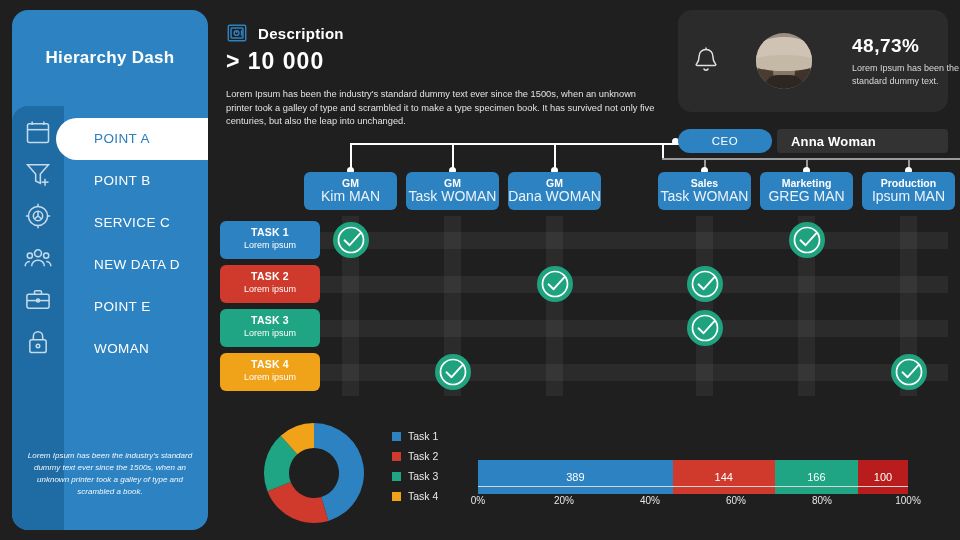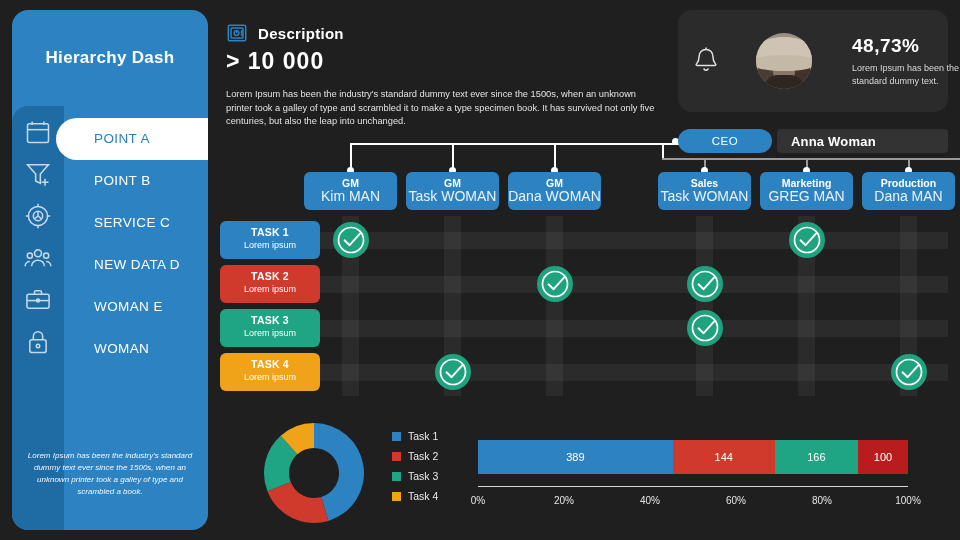--- a/index.html
+++ b/index.html
@@ -142,21 +142,21 @@
 
   
   .donut-wrap{position:absolute;left:258px;top:418px;width:115px;height:110px;}
   .legend{position:absolute;left:392px;top:426px;}
   .legend-row{display:flex;align-items:center;height:20px;}
   .legend-swatch{width:9px;height:9px;margin-right:7px;flex:none;}
   .legend-text{font-size:10.5px;color:#e9e9e9;}
 
   
   .bar-area{position:position;position:absolute;left:478px;top:440px;width:430px;}
-  .bar{position:relative;display:flex;height:34px;width:430px;overflow:hidden;}
+  .bar{position:relative;display:flex;height:34px;width:430px;overflow:hidden;margin-top:20px;}
   .bar-seg{display:flex;align-items:center;justify-content:center;font-size:11px;color:#ffffff;}
   .axis-line{position:absolute;left:478px;top:486px;width:430px;height:1px;background:#d7d7d7;}
   .ticks{position:absolute;left:444px;top:495px;width:500px;height:18px;}
   .tick{position:absolute;font-size:10px;color:#e6e6e6;text-align:center;width:44px;}
 </style>
 </head>
 <body>
 
 <div id="root">
 
@@ -232,21 +232,21 @@
       <div class="menu-item">
         <span>POINT B</span>
       </div>
       <div class="menu-item">
         <span>SERVICE C</span>
       </div>
       <div class="menu-item">
         <span>NEW DATA D</span>
       </div>
       <div class="menu-item">
-        <span>WOMAN E</span>
+        <span>POINT E</span>
       </div>
       <div class="menu-item">
         <span>WOMAN</span>
       </div>
     </div>
 
     <div class="sidebar-note">Lorem Ipsum has been the industry's standard dummy text ever since the 1500s, when an unknown printer took a galley of type and scrambled  a book.</div>
   </div>
 
   <div class="desc-head">
@@ -329,21 +329,21 @@
     <div class="mgr-box" style="left:432px">
       <div class="mgr-role">Sales</div>
       <div class="mgr-name">Task WOMAN</div>
     </div>
     <div class="mgr-box" style="left:534px">
       <div class="mgr-role">Marketing</div>
       <div class="mgr-name">GREG MAN</div>
     </div>
     <div class="mgr-box" style="left:636px">
       <div class="mgr-role">Production</div>
-      <div class="mgr-name">Dana MAN</div>
+      <div class="mgr-name">Ipsum MAN</div>
     </div>
   </div>
 
   <div class="matrix">
     <div class="grid-col" style="left:116px"></div>
     <div class="grid-col" style="left:218px"></div>
     <div class="grid-col" style="left:320px"></div>
     <div class="grid-col" style="left:470px"></div>
     <div class="grid-col" style="left:572px"></div>
     <div class="grid-col" style="left:674px"></div>

